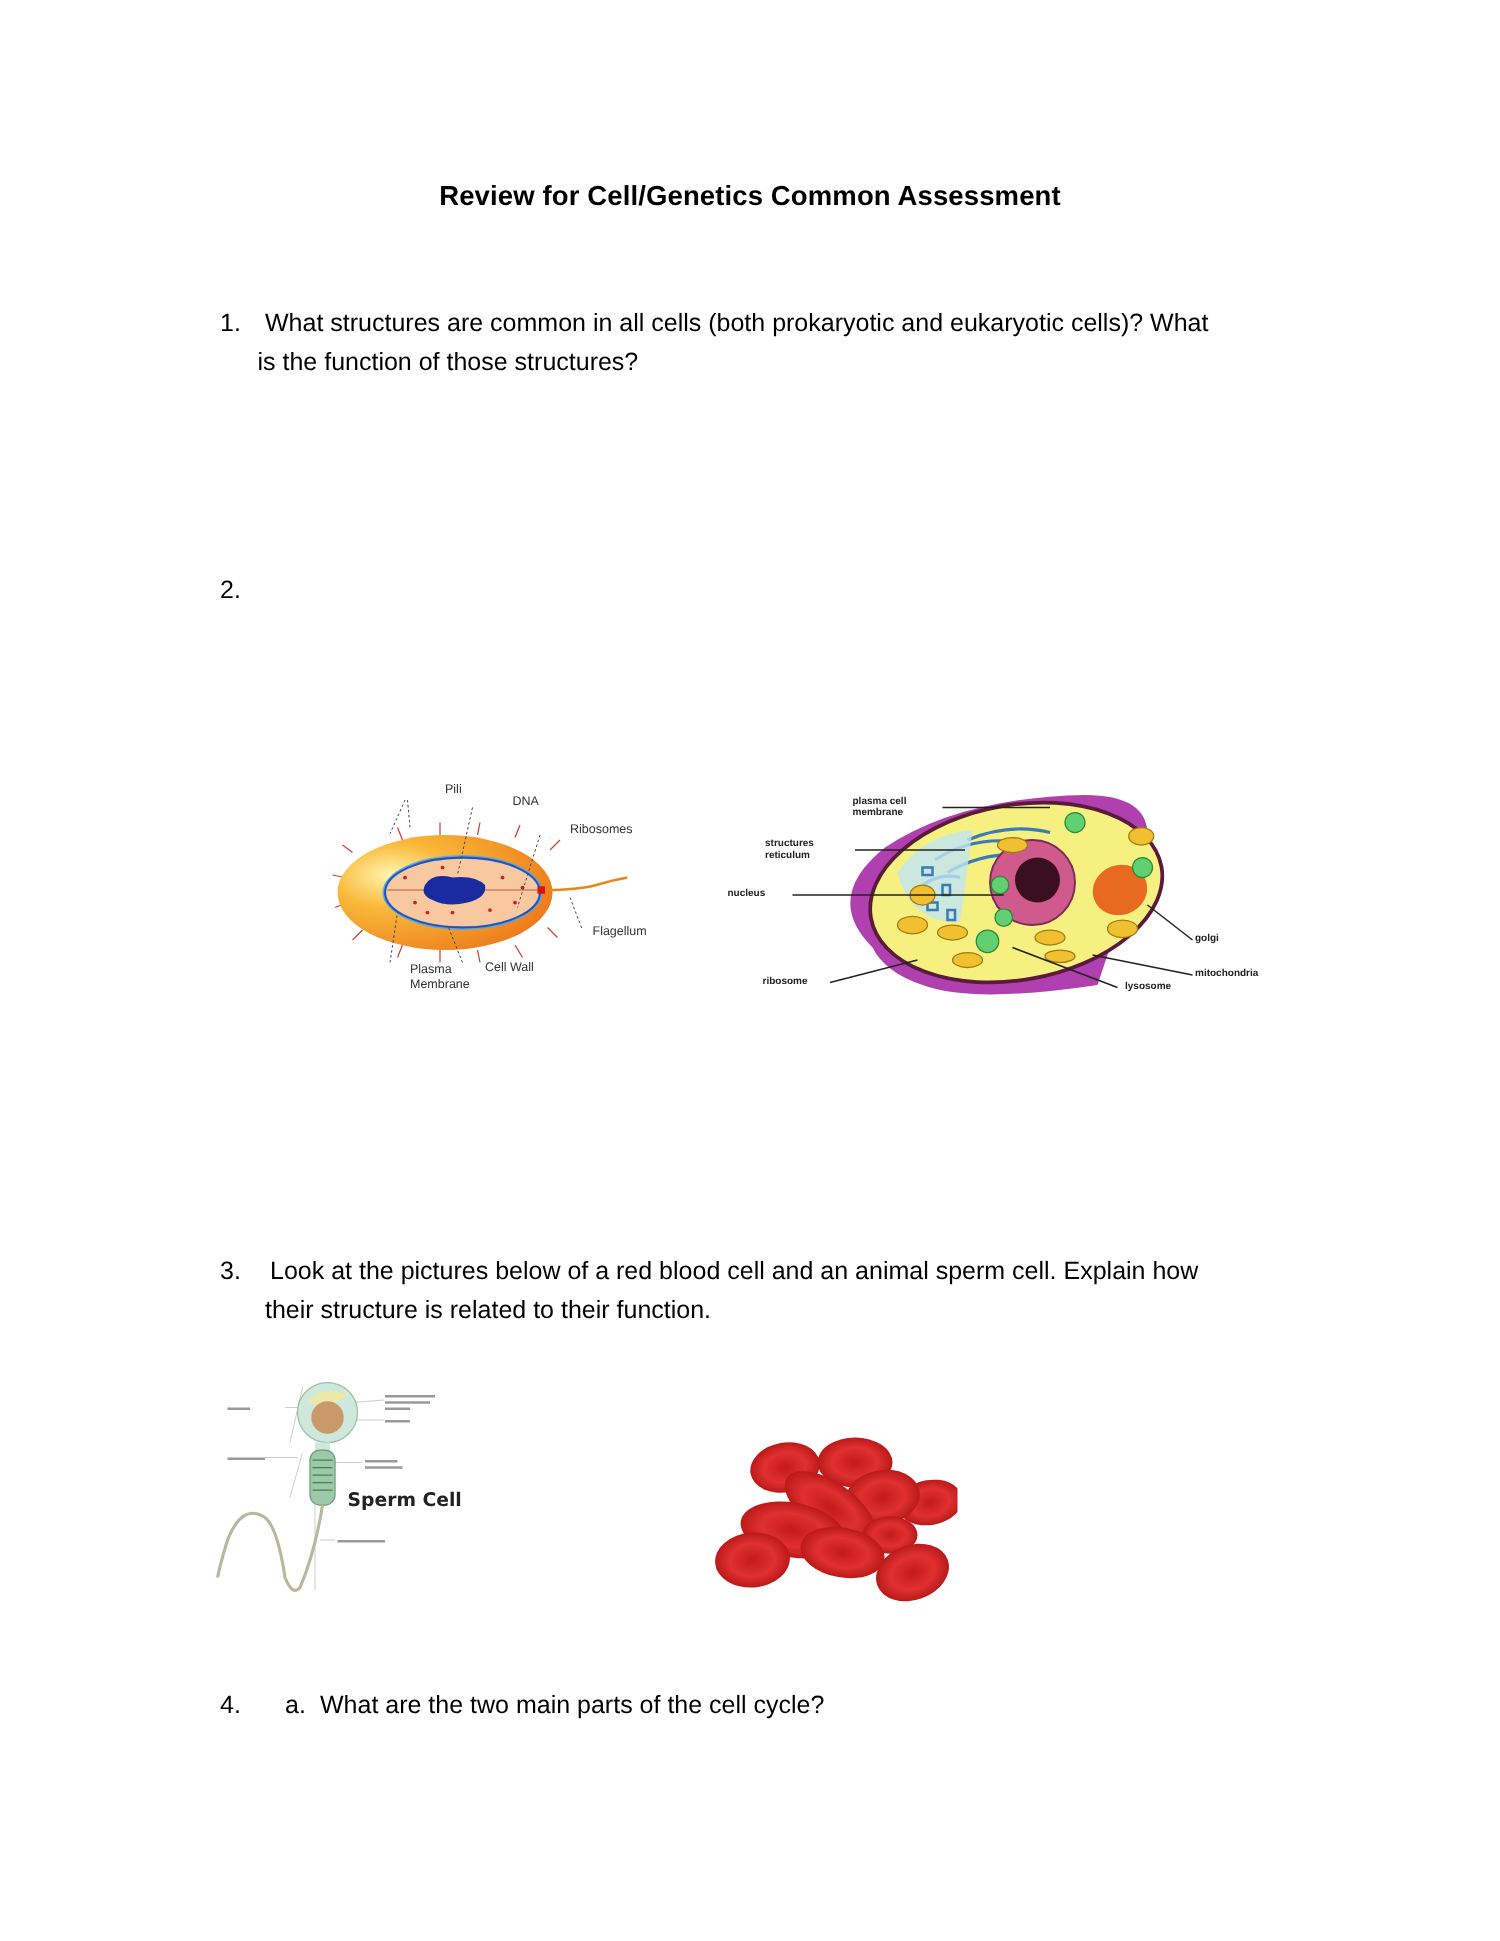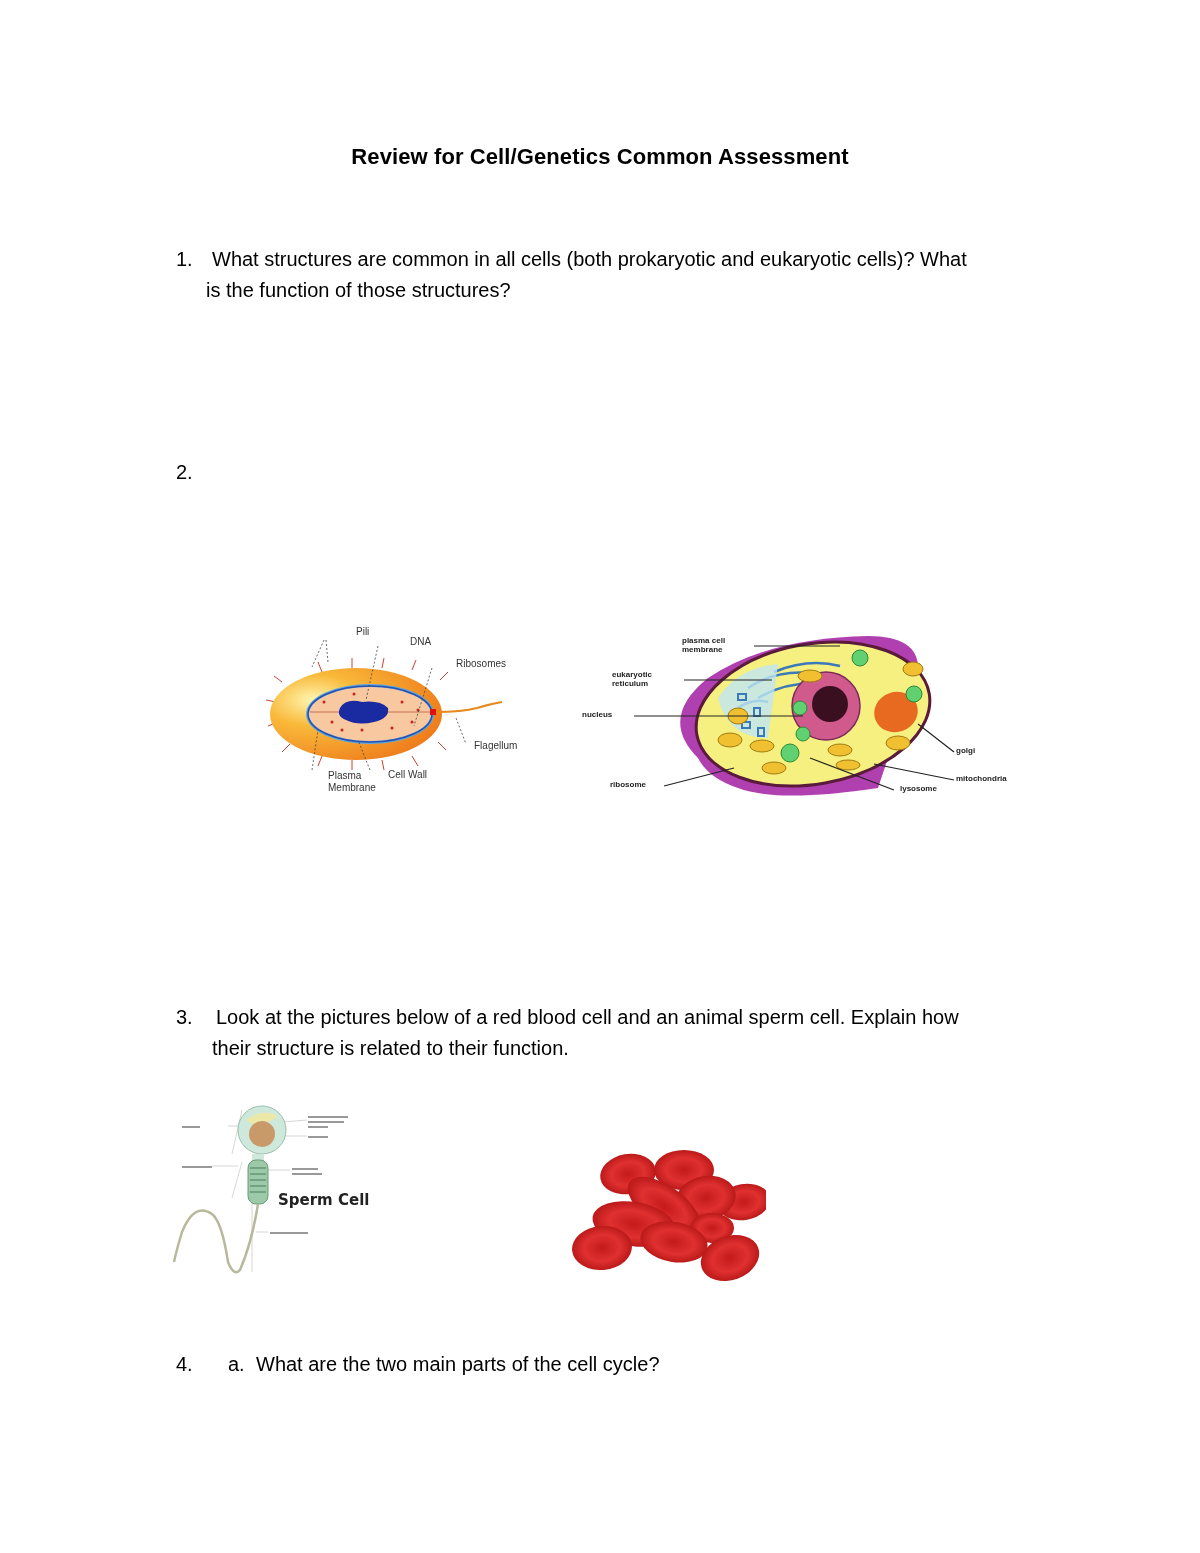--- a/index.html
+++ b/index.html
@@ -150,21 +150,21 @@
       <line x1="376" y1="124" x2="340" y2="96"></line>
       <line x1="376" y1="152" x2="296" y2="136"></line>
       <line x1="316" y1="162" x2="232" y2="130"></line>
     </g>
   </svg>
   <span class="lbl-bold" style="left:104px; top:8px; line-height:9px;">
     <span>plasma cell</span><br>
     <span>membrane</span>
   </span>
   <span class="lbl-bold" style="left:34px; top:42px; line-height:9px;">
-    <span>eukaryotic</span><br>
+    <span>structures</span><br>
     <span>reticulum</span>
   </span>
   <span class="lbl-bold" style="left:4px; top:82px;">nucleus</span>
   <span class="lbl-bold" style="left:32px; top:152px;">ribosome</span>
   <span class="lbl-bold" style="left:378px; top:118px;">golgi</span>
   <span class="lbl-bold" style="left:378px; top:146px;">mitochondria</span>
   <span class="lbl-bold" style="left:322px; top:156px;">lysosome</span>
 </div>
 
 <div class="q" style="left:176px; top:1002px; width:880px; height:64px;">

